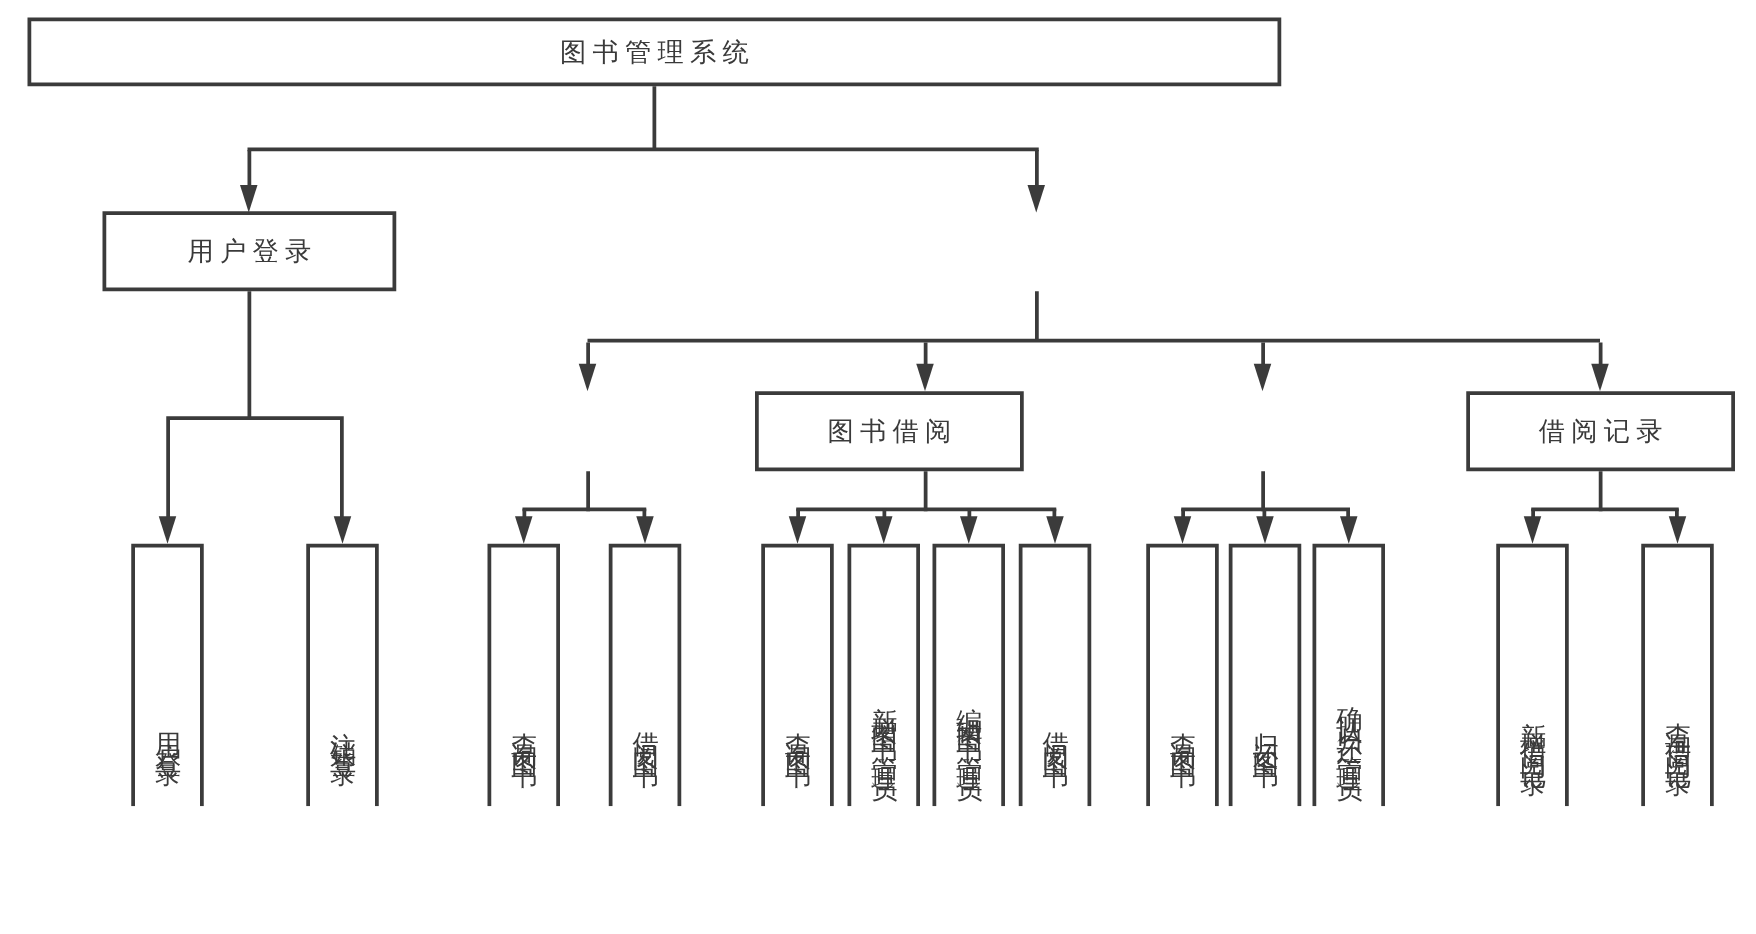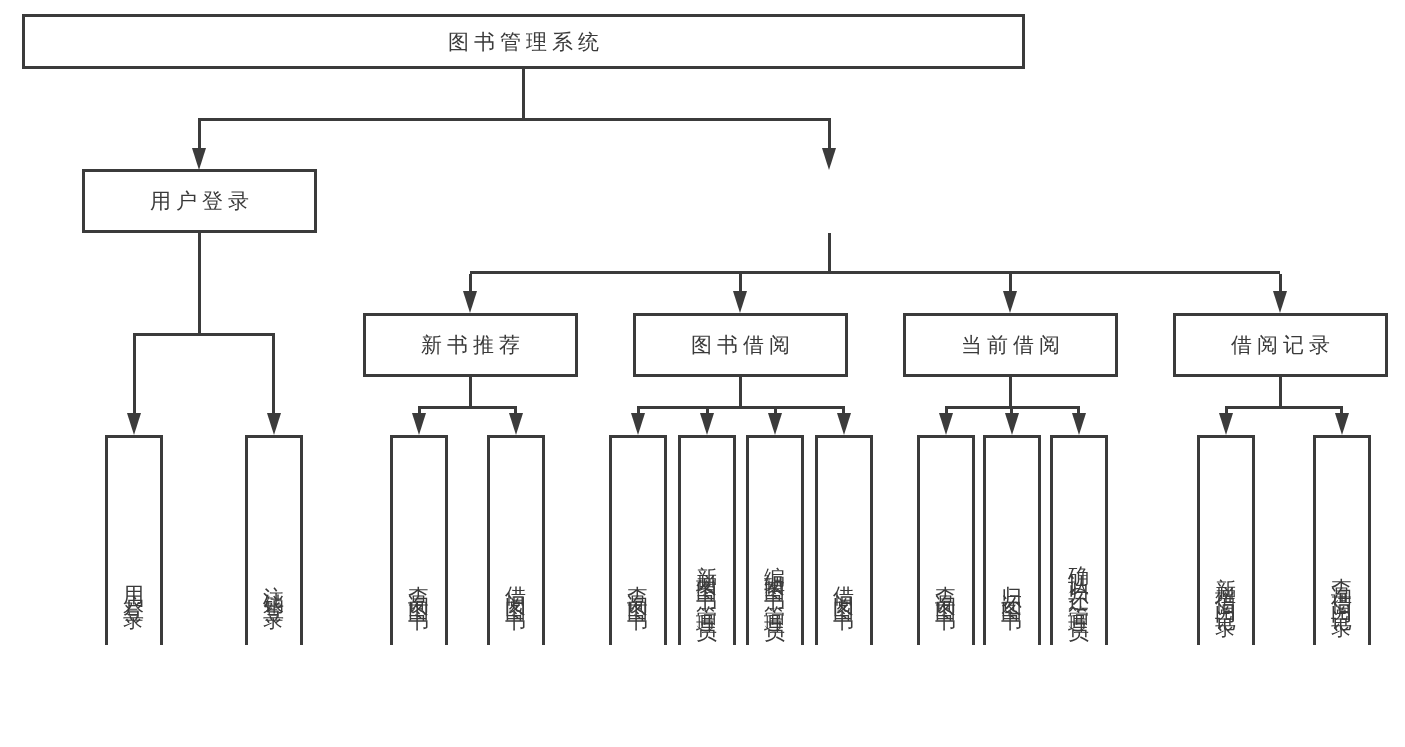--- a/index.html
+++ b/index.html
@@ -37,23 +37,21 @@
 </style>
 </head>
 <body>
 
 <div class="canvas">
 
   <div class="node" style="left:22px;top:14px;width:1003px;height:55px;">图书管理系统</div>
 
   <div class="node" style="left:82px;top:169px;width:235px;height:64px;">用户登录</div>
 
-  <div class="node" style="left:363px;top:313px;width:215px;height:64px;">新书推荐</div>
-  <div class="node" style="left:633px;top:313px;width:215px;height:64px;">图书借阅</div>
-  <div class="node" style="left:903px;top:313px;width:215px;height:64px;">当前借阅</div>
+  <div class="node" style="left:604px;top:313px;width:215px;height:64px;">图书借阅</div>
   <div class="node" style="left:1173px;top:313px;width:215px;height:64px;">借阅记录</div>
 
   <div class="leaf" style="left:105px;">用户登录</div>
   <div class="leaf" style="left:245px;">注销登录</div>
 
   <div class="leaf" style="left:390px;">查询图书</div>
   <div class="leaf" style="left:487px;">借阅图书</div>
 
   <div class="leaf" style="left:609px;">查询图书</div>
   <div class="leaf" style="left:678px;">新增图书（管理员）</div>

